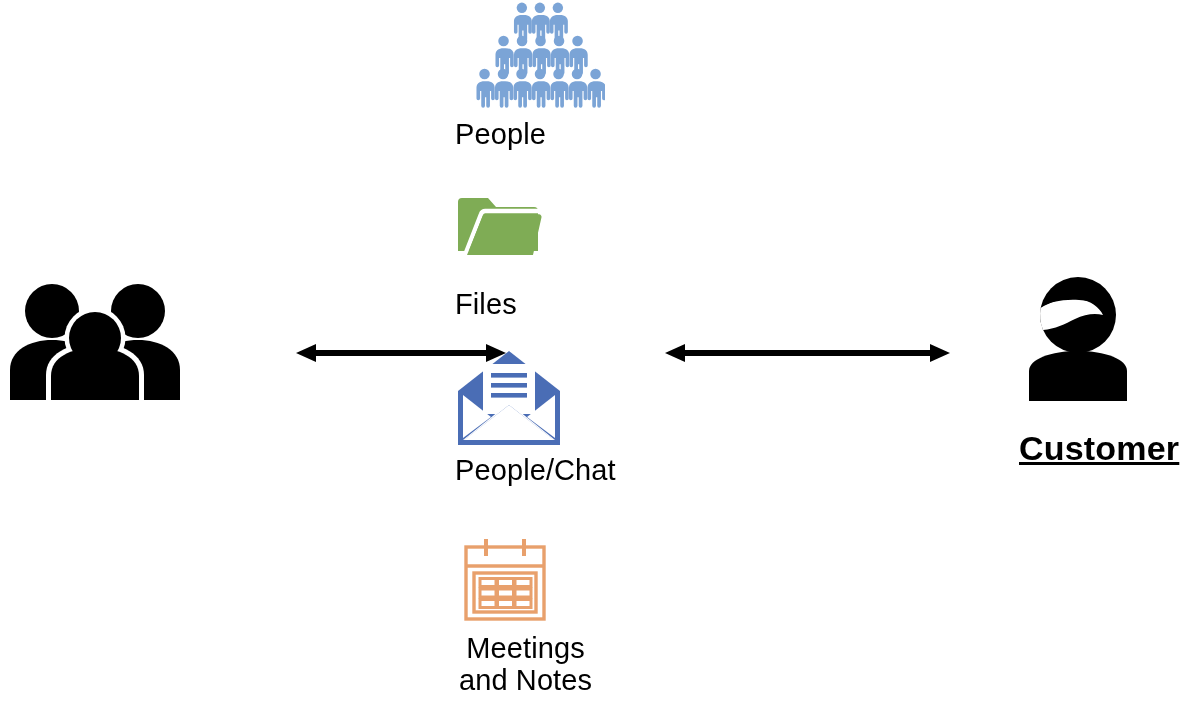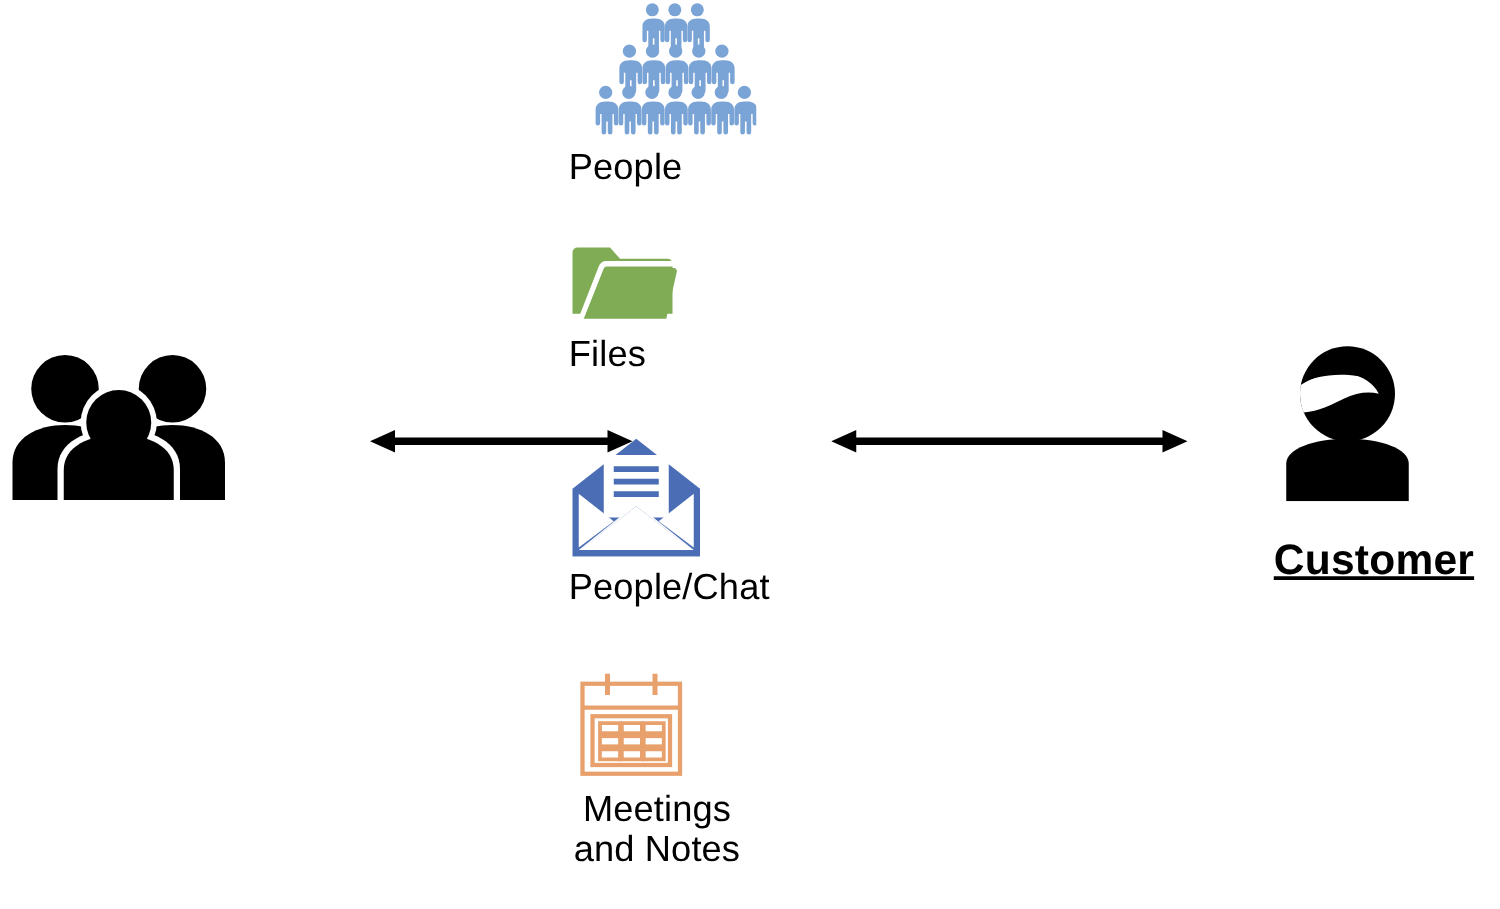--- a/index.html
+++ b/index.html
@@ -49,21 +49,21 @@
 
   
   .actor .node-label {
     font-size: 34px;
     font-weight: 700;
     letter-spacing: 0.2px;
   }
 
   
   #node-people    { left: 455px; top: 2px;   width: 260px; }
-  #node-files     { left: 455px; top: 194px; width: 260px; }
+  #node-files     { left: 455px; top: 194px; width: 260px; gap: 20px; }
   #node-email     { left: 455px; top: 348px; width: 260px; }
   #node-meetings  { left: 459px; top: 534px; width: 260px; }
 
   #node-sales     { left: 0px;   top: 278px; width: 225px; }
   #node-customer  { left: 1019px; top: 273px; width: 225px; text-decoration: underline; }
 
   #node-sales .node-label    { margin-top: 26px; }
   #node-customer .node-label { margin-top: 28px; }
 
   

